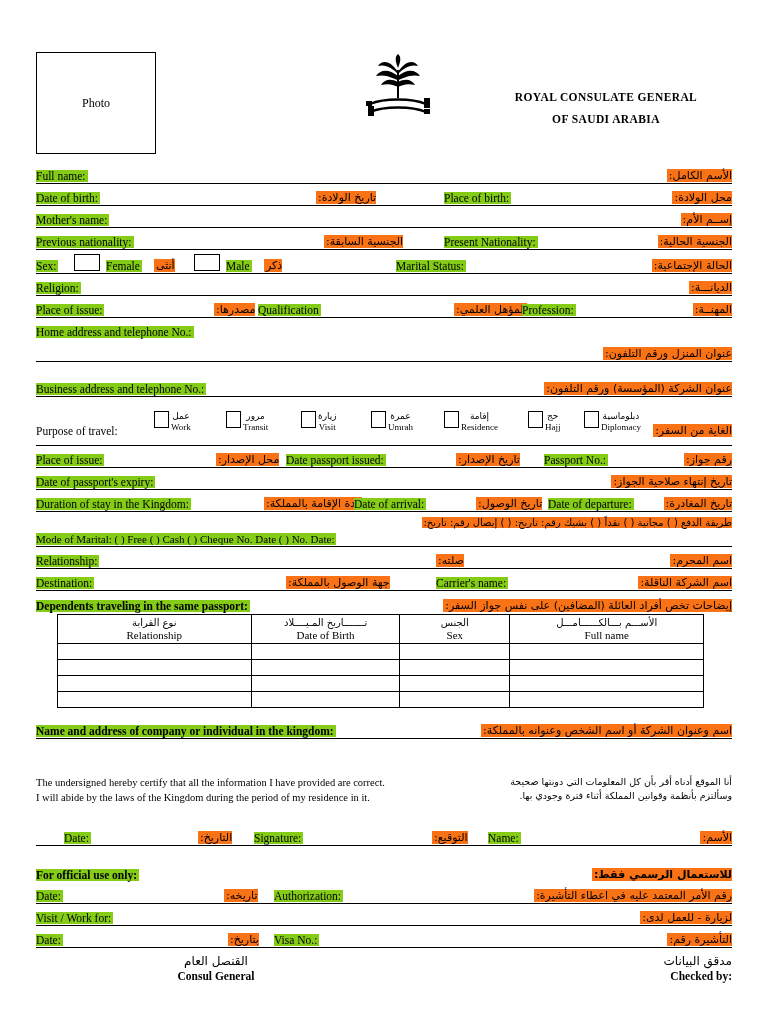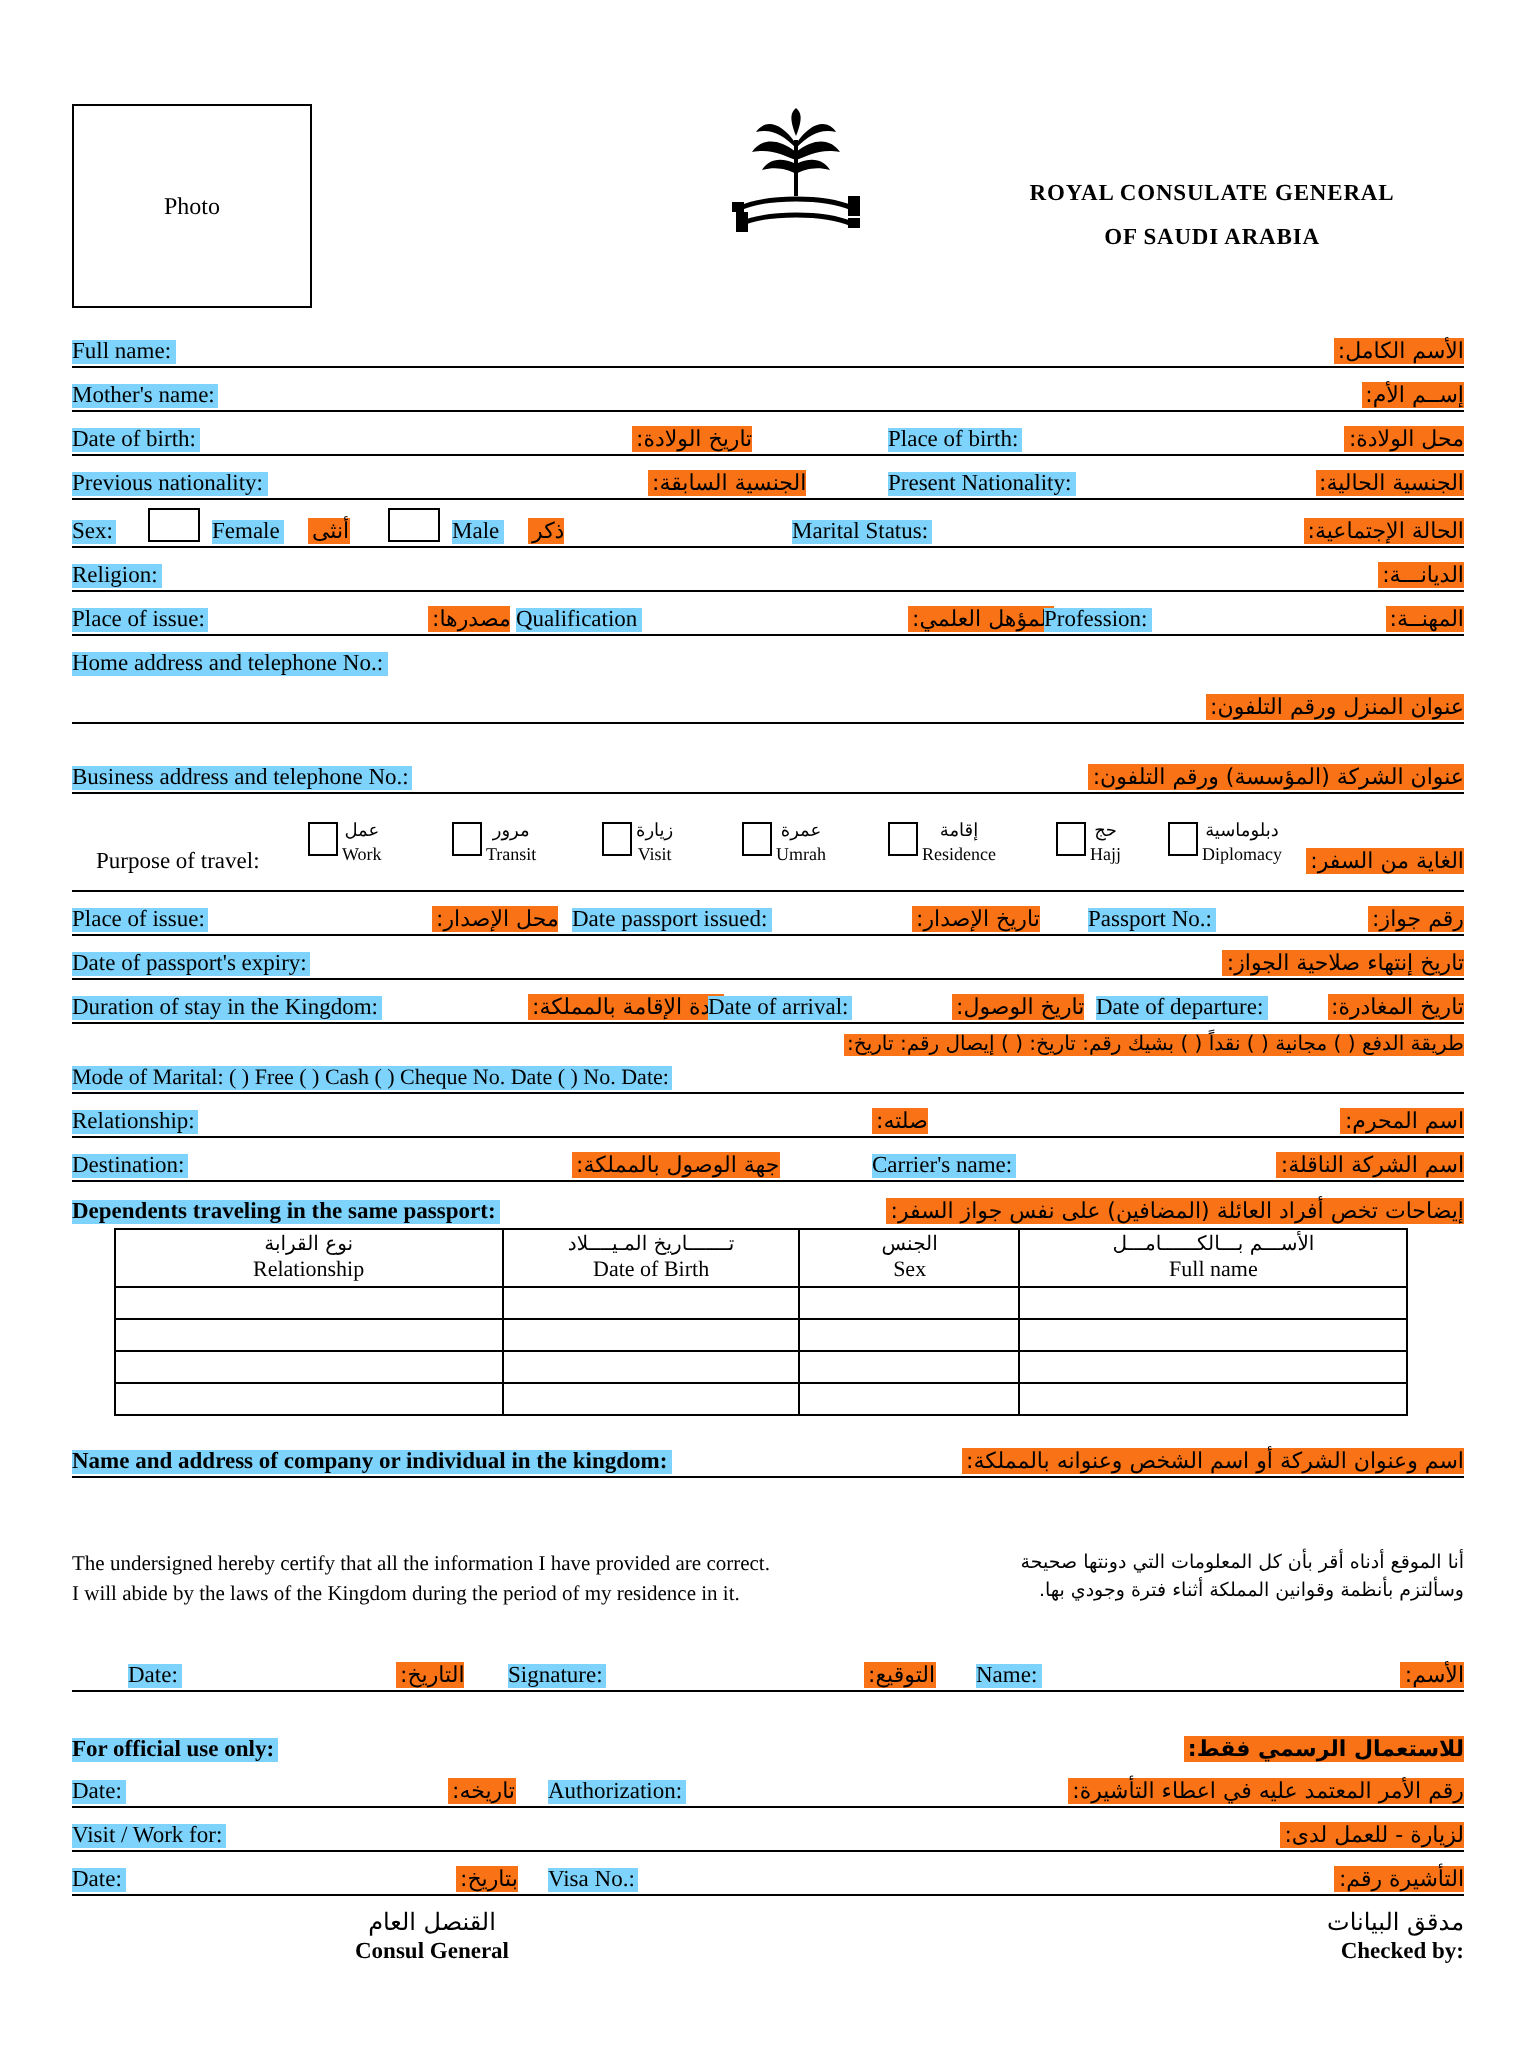--- a/index.html
+++ b/index.html
@@ -70,21 +70,21 @@
     position: relative;
     height: 21px;
     border-bottom: 1px solid #000;
     white-space: nowrap;
   }
   .row.noline { border-bottom: none; text-align: center; }
   .lbl {
     position: absolute;
     bottom: 1px;
     font-size: 11.5px;
-    background: #7dd3fc;
+    background: #84cc16;
     padding-right: 2px;
   }
   .ar {
     position: absolute;
     bottom: 1px;
     font-size: 11px;
     direction: rtl;
     background: #f97316;
     padding-left: 2px;
     font-family: "DejaVu Sans", sans-serif;
@@ -105,21 +105,21 @@
 
   
   .purpose-wrap {
     position: relative;
     height: 34px;
     border-bottom: 1px solid #000;
     margin-top: 2px;
   }
   .purpose-lbl {
     position: absolute;
-    left: 12px;
+    left: 0;
     bottom: 8px;
     font-size: 11.5px;
   }
   .ptile {
     position: absolute;
     top: 0px;
     text-align: center;
     font-size: 9px;
     line-height: 11px;
   }
@@ -251,29 +251,29 @@
   </div>
 
   <div class="form">
 
     <div class="row">
       <span class="lbl" style="left:0;">Full name:</span>
       <span class="ar r">الأسم الكامل:</span>
     </div>
 
     <div class="row">
-      <span class="lbl" style="left:0;">Mother's name:</span>
-      <span class="ar r">إســم الأم:</span>
-    </div>
-
-    <div class="row">
       <span class="lbl" style="left:0;">Date of birth:</span>
       <span class="ar" style="left:280px;">تاريخ الولادة:</span>
       <span class="lbl" style="left:408px;">Place of birth:</span>
       <span class="ar r">محل الولادة:</span>
+    </div>
+
+    <div class="row">
+      <span class="lbl" style="left:0;">Mother's name:</span>
+      <span class="ar r">إســم الأم:</span>
     </div>
 
     <div class="row">
       <span class="lbl" style="left:0;">Previous nationality:</span>
       <span class="ar" style="left:288px;">الجنسية السابقة:</span>
       <span class="lbl" style="left:408px;">Present Nationality:</span>
       <span class="ar r">الجنسية الحالية:</span>
     </div>
 
     <div class="row" style="height:23px;">

